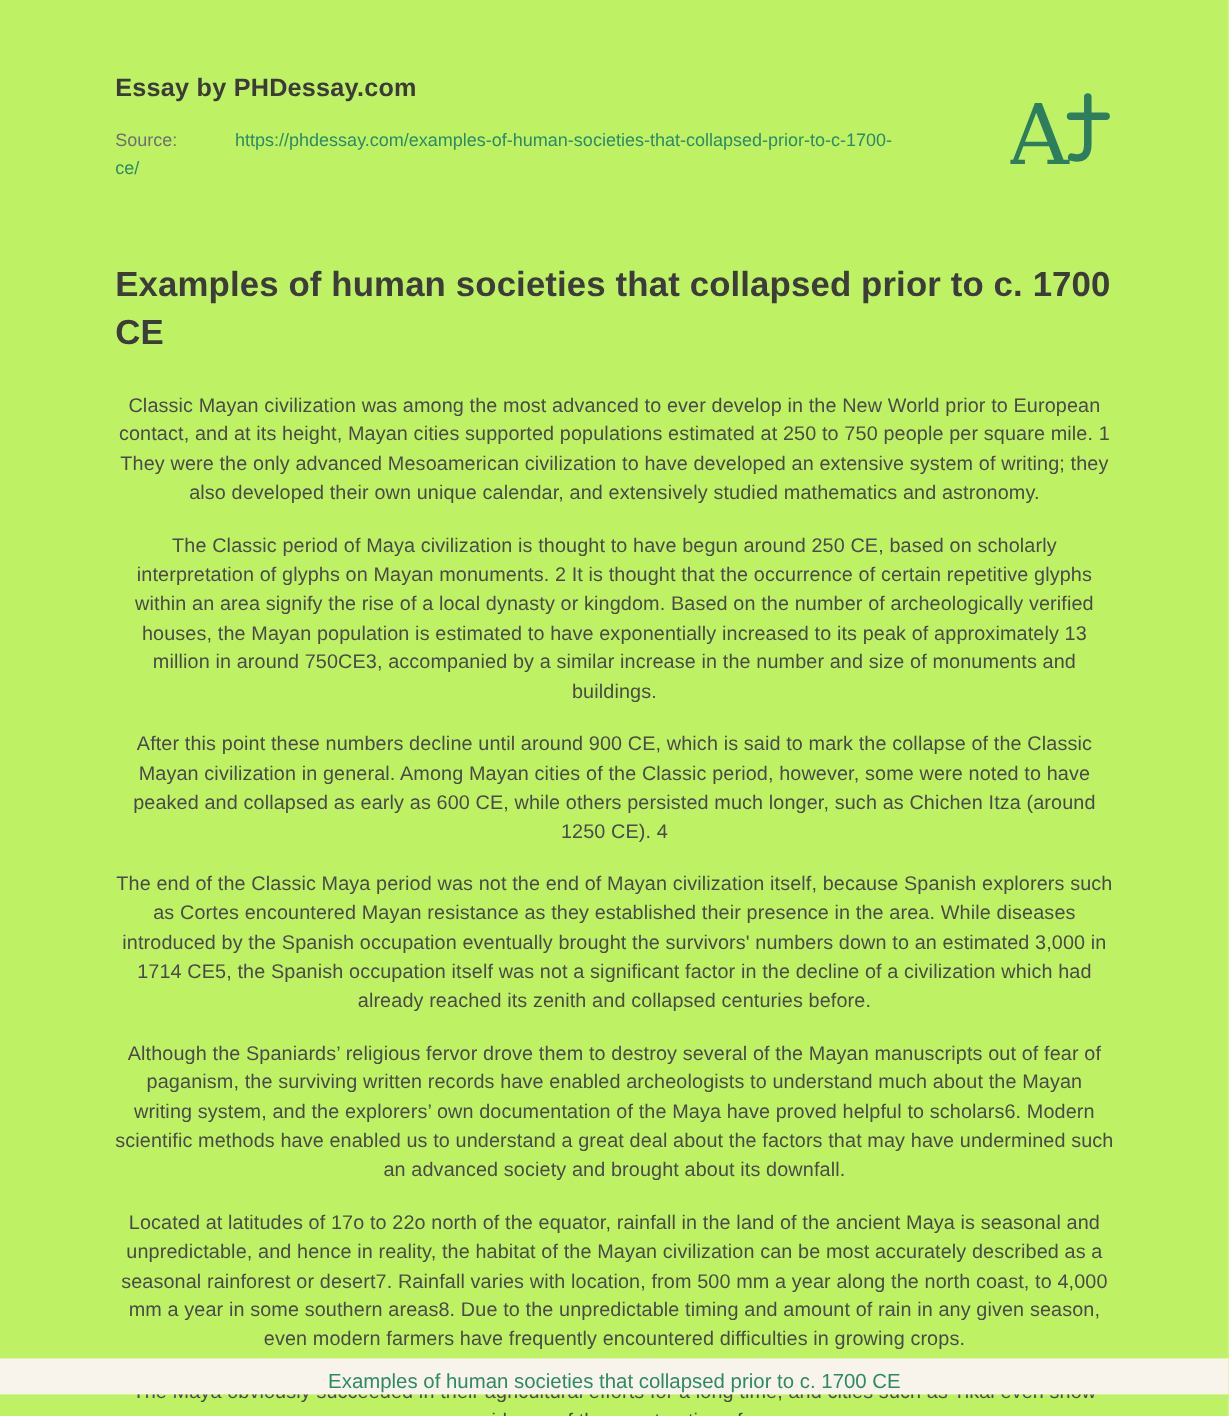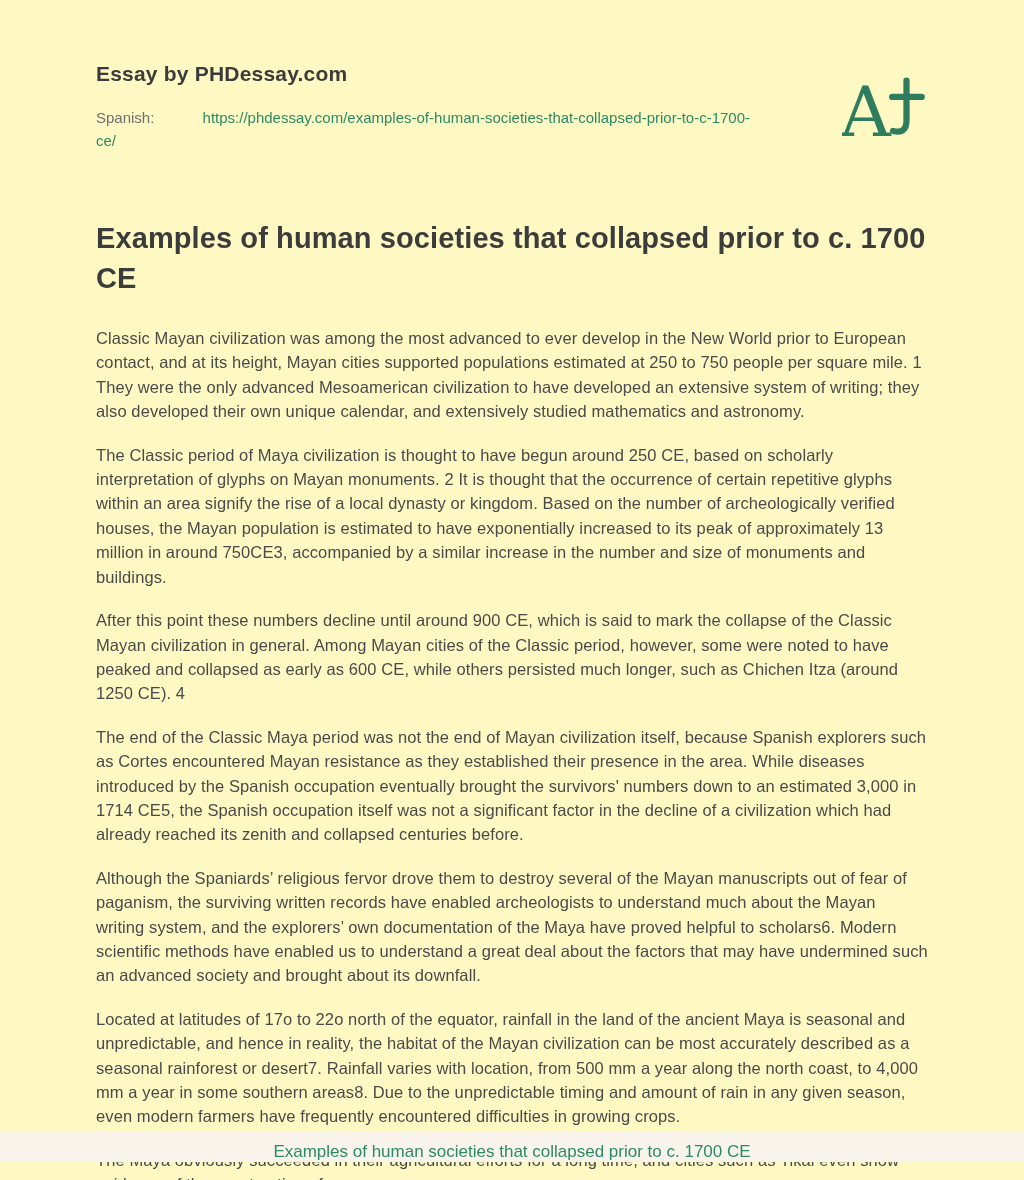--- a/index.html
+++ b/index.html
@@ -6,21 +6,21 @@
     margin: 0;
     padding: 0;
     background: #f8f4ec;
     font-family: "Liberation Sans", "DejaVu Sans", sans-serif;
   }
   .page {
     position: relative;
     width: 1024px;
     height: 1180px;
     margin: 0 auto;
-    background: #fef9c3;
+    background: #bef264;
     overflow: hidden;
     box-sizing: border-box;
     padding: 62px 96px 0 96px;
   }
   .header {
     display: flex;
     justify-content: space-between;
     align-items: flex-start;
   }
   .header-left {
@@ -62,20 +62,21 @@
   }
   .essay-body {
     margin-top: 28px;
   }
   .essay-body p {
     margin: 0 0 19px 0;
     font-size: 16.5px;
     line-height: 1.48;
     color: #4a4a4a;
     letter-spacing: 0.1px;
+    text-align: center;
   }
   .footer-title {
     position: absolute;
     left: 0;
     right: 0;
     bottom: 18px;
     text-align: center;
     font-size: 17px;
     color: #2e8a66;
     background: #f8f4ec;
@@ -84,21 +85,21 @@
 </style>
 </head>
 <body>
 
 <div class="page">
 
   <div class="header">
     <div class="header-left">
       <h2 class="byline">Essay by PHDessay.com</h2>
       <p class="source-line">
-        <span>Spanish:</span>
+        <span>Source:</span>
         <a class="source-url">https://phdessay.com/examples-of-human-societies-that-collapsed-prior-to-c-1700-ce/</a>
       </p>
     </div>
     <div class="logo">
       <svg viewBox="0 0 96 96" width="86" height="86" aria-hidden="true">
         <text x="-2" y="74" font-family="'DejaVu Serif', serif" font-size="78" fill="#2e7d5e">A</text>
         <path d="M72 12 v44 q0 16 -15 12" stroke="#2e7d5e" stroke-width="7" fill="none" stroke-linecap="round"></path>
         <path d="M56 30 h33" stroke="#2e7d5e" stroke-width="7" fill="none" stroke-linecap="round"></path>
       </svg>
     </div>

